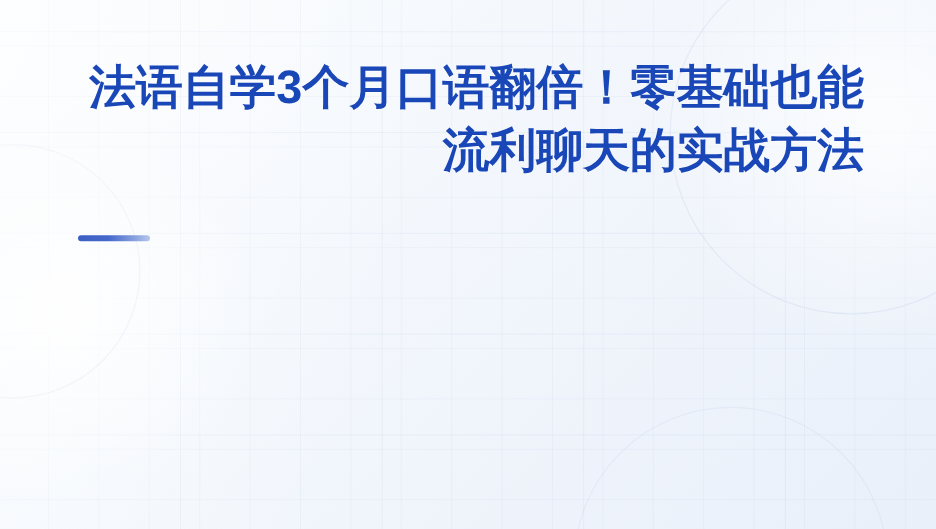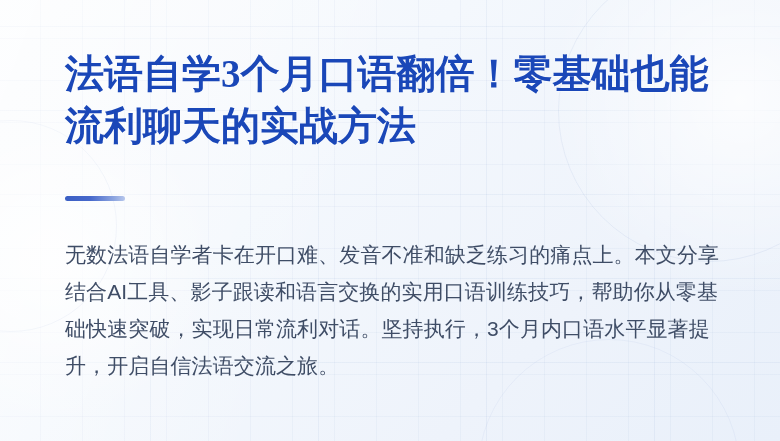--- a/index.html
+++ b/index.html
@@ -88,28 +88,29 @@
     right: 60px;
     height: 100%;
   }
 
   .title {
     position: absolute;
     top: 48px;
     left: 0;
     right: 0;
     margin: 0;
-    font-family: Liberation Serif, serif;
+    font-family: Liberation Sans, sans-serif;
     font-weight: 700;
     font-size: 39px;
     line-height: 52px;
     letter-spacing: 0px;
     color: #1a47b8;
     text-shadow: 0 1px 0 rgba(255,255,255,0.45);
     white-space: pre-wrap;
+    text-align: right;
   }
 
   .divider {
     position: absolute;
     top: 196px;
     left: 0;
     width: 60px;
     height: 5px;
     border-radius: 3px;
     background: linear-gradient(to right, #3b5fc4 0%, #4668cb 42%, #8ea6e0 82%, #b7c7ec 100%);
@@ -146,16 +147,15 @@
   <div class="arc arc-3"></div>
 
   <div class="sheen"></div>
 
   <div class="content">
 
     <h1 class="title">法语自学3个月口语翻倍！零基础也能流利聊天的实战方法</h1>
 
     <div class="divider"></div>
 
-    <p class="body-text">无数法语自学者卡在开口难、发音不准和缺乏练习的痛点上。本文分享结合AI工具、影子跟读和语言交换的实用口语训练技巧，帮助你从零基础快速突破，实现日常流利对话。坚持执行，3个月内口语水平显著提升，开启自信法语交流之旅。</p>
 
   </div>
 </div>
 
 </body></html>

